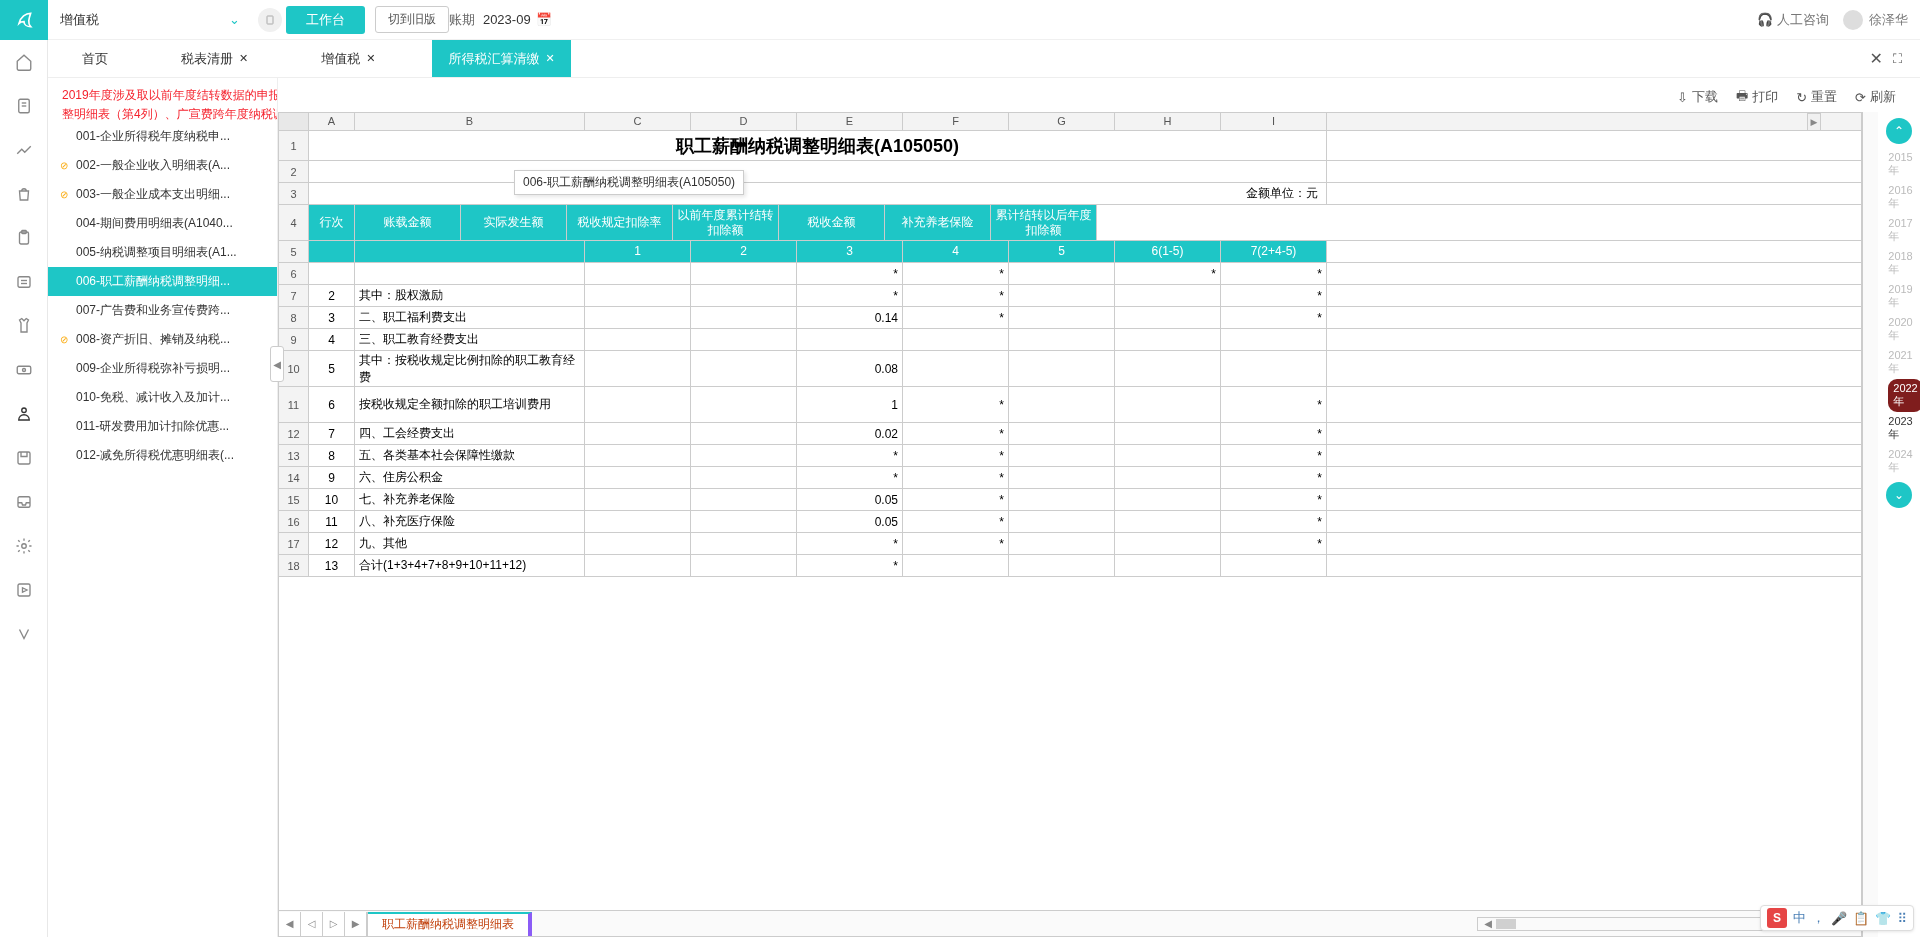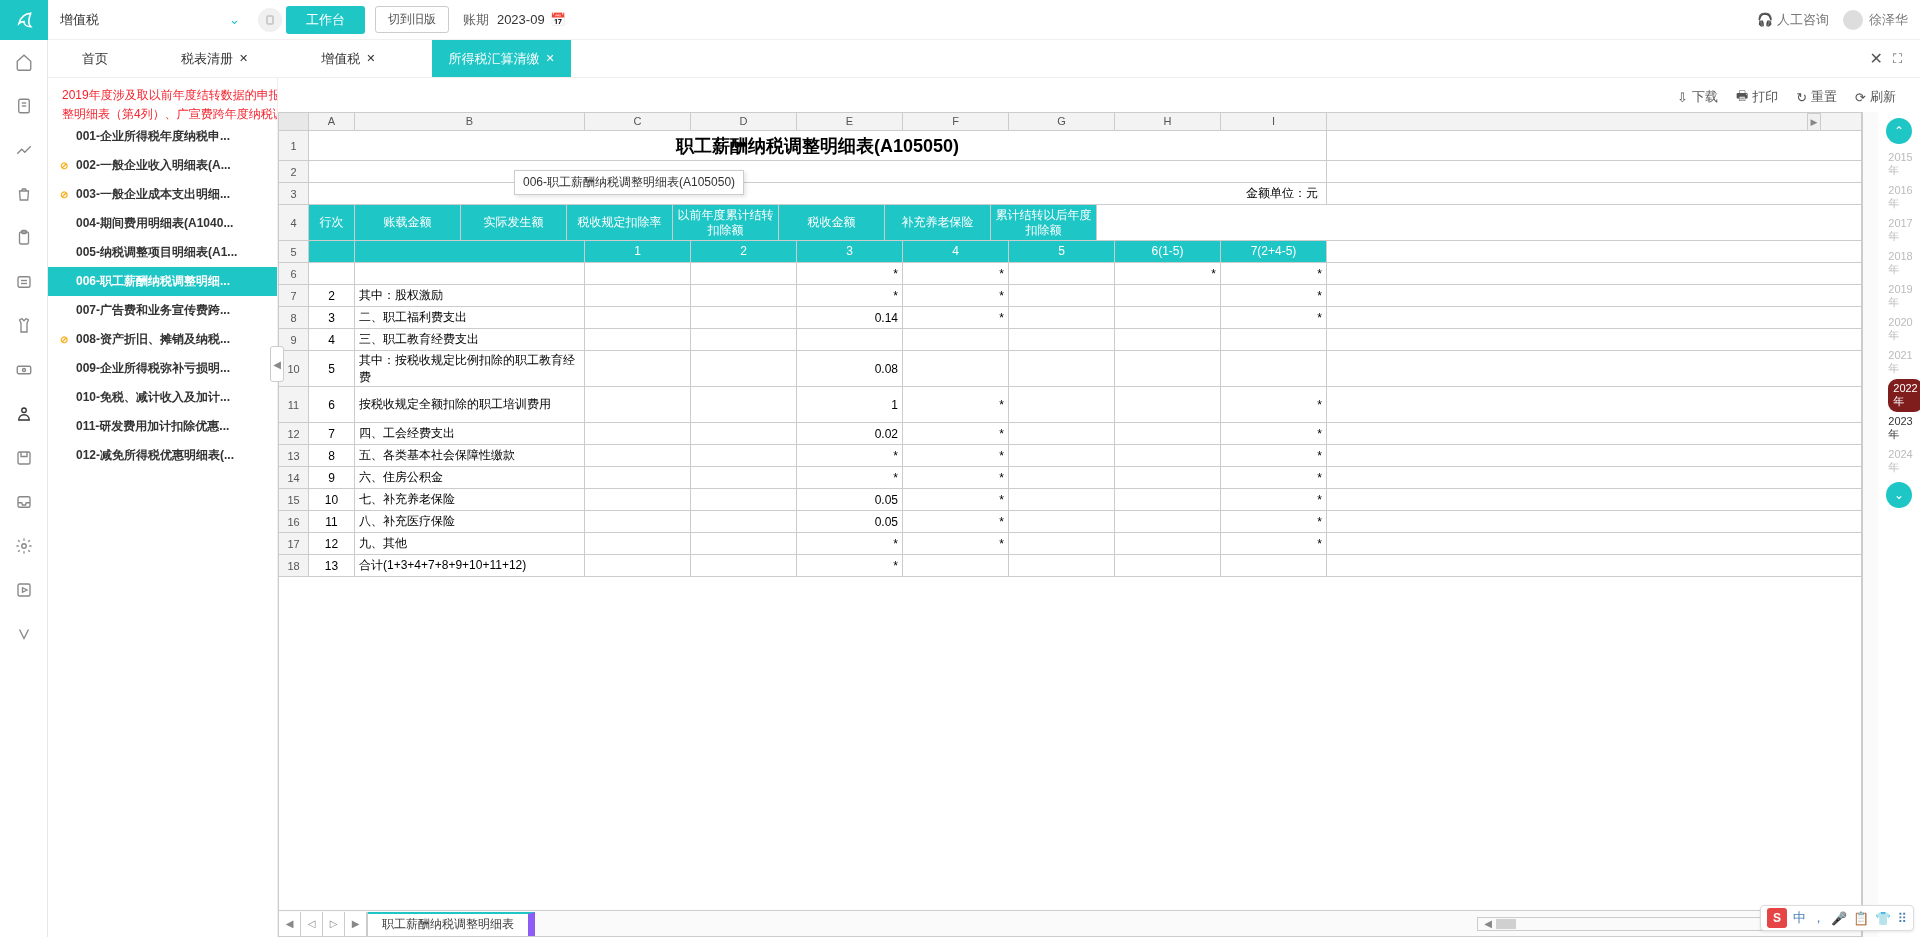--- a/index.html
+++ b/index.html
@@ -18,21 +18,21 @@
 
 .main { flex: 1; display: flex; flex-direction: column; background: #fff; position: relative; }
 
 
 .topbar { height: 40px; display: flex; align-items: center; padding: 0 12px; border-bottom: 1px solid #f0f0f0; background: #fff; }
 .dropdown { display: flex; align-items: center; gap: 130px; color: #333; font-size: 13px; cursor: pointer; }
 .dropdown .chev { color: #1ec6c6; }
 .round-icon { width: 24px; height: 24px; border-radius: 50%; background: #f0f0f0; margin-left: 18px; display: flex; align-items: center; justify-content: center; color: #aaa; font-size: 12px; }
 .btn-primary { background: #1ec6c6; color: #fff; border: none; border-radius: 3px; padding: 5px 20px; font-size: 13px; margin-left: 4px; cursor: pointer; }
 .btn-outline { background: #fff; border: 1px solid #ccc; color: #555; border-radius: 3px; padding: 4px 12px; font-size: 12px; margin-left: 10px; cursor: pointer; }
-.period-label { margin-left: 14px; font-size: 13px; color: #666; }
+.period-label { font-size: 13px; color: #666; }
 .period-val { margin-left: 8px; font-size: 13px; color: #333; }
 .cal-icon { margin-left: 6px; color: #1ec6c6; font-size: 13px; }
 .topbar-right { margin-left: auto; display: flex; align-items: center; gap: 14px; color: #777; font-size: 13px; }
 .avatar { width: 20px; height: 20px; border-radius: 50%; background: #ddd; }
 
 
 .tabstrip { height: 38px; display: flex; align-items: stretch; border-bottom: 1px solid #eee; padding: 0 18px; background: #fff; }
 .tab { display: flex; align-items: center; padding: 0 16px; font-size: 13px; color: #333; cursor: pointer; gap: 6px; }
 .tab.active { background: #1ec6c6; color: #fff; }
 .tab .x { font-size: 11px; }
@@ -45,21 +45,21 @@
 .content-left { width: 230px; border-right: 1px solid #eee; overflow: hidden; }
 .content-right { flex: 1; display: flex; flex-direction: column; position: relative; }
 
 .notice-row { display: flex; padding: 8px 14px 4px 14px; }
 .notice { color: #f5222d; font-size: 12px; line-height: 1.6; max-width: 700px; }
 .action-btns { margin-left: auto; display: flex; align-items: center; gap: 18px; color: #555; font-size: 13px; padding-right: 10px; }
 .action-btns span { cursor: pointer; display: flex; align-items: center; gap: 4px; }
 
 
 .form-list { padding-top: 44px; }
-.form-item { padding: 6px 16px 6px 12px; font-size: 12px; color: #333; white-space: nowrap; overflow: hidden; text-overflow: ellipsis; cursor: pointer; display: flex; align-items: center; gap: 4px; font-weight: bold; }
+.form-item { padding: 6px 16px 6px 12px; font-size: 12px; color: #333; white-space: nowrap; overflow: hidden; text-overflow: ellipsis; cursor: pointer; display: flex; align-items: center; gap: 4px; }
 .form-item.active { background: #1ec6c6; color: #fff; }
 .form-item .warn { color: #faad14; font-size: 10px; display: inline-flex; width: 12px; }
 .form-item:not(.has-warn) .warn { visibility: hidden; }
 .form-item.active .warn { color: #fff; }
 
 .tooltip { position: absolute; left: 236px; top: 92px; background: #fff; border: 1px solid #ccc; padding: 3px 8px; font-size: 12px; color: #333; box-shadow: 2px 2px 4px rgba(0,0,0,0.1); z-index: 50; }
 
 
 .sheet-wrap { flex: 1; display: flex; overflow: hidden; position: relative; }
 .sheet-area { flex: 1; display: flex; flex-direction: column; border: 1px solid #ccc; margin: 0 0 0 0; }
@@ -79,21 +79,21 @@
 .title-row { font-size: 18px; font-weight: 600; justify-content: center; }
 .unit-row { font-size: 12px; justify-content: flex-end; padding-right: 8px; }
 
 .expand-handle { position: absolute; left: -8px; top: 268px; width: 14px; height: 36px; background: #fff; border: 1px solid #ccc; border-radius: 3px; display: flex; align-items: center; justify-content: center; font-size: 10px; color: #888; cursor: pointer; z-index: 10; }
 .expand-handle2 { position: absolute; right: 40px; top: 0px; width: 14px; height: 18px; background: #f0f0f0; border: 1px solid #ccc; display: flex; align-items: center; justify-content: center; font-size: 9px; color: #888; cursor: pointer; z-index: 10; }
 
 
 .sheet-footer { height: 26px; display: flex; align-items: center; border-top: 1px solid #ccc; background: #fafafa; }
 .sf-nav { display: flex; align-items: center; border-right: 1px solid #ccc; }
 .sf-nav button { width: 22px; height: 24px; background: #fff; border: none; border-right: 1px solid #ccc; color: #888; cursor: pointer; font-size: 10px; }
-.sf-tab { padding: 0 14px; font-size: 12px; color: #404040; border-right: 7px solid #8b5cf6; height: 24px; display: flex; align-items: center; background: #fff; border-top: 2px solid #1ec6c6; }
+.sf-tab { padding: 0 14px; font-size: 12px; color: #c2410c; border-right: 4px solid #8b5cf6; height: 24px; display: flex; align-items: center; background: #fff; border-top: 2px solid #1ec6c6; }
 .sf-scroll { margin-left: auto; width: 380px; height: 14px; border: 1px solid #ccc; display: flex; align-items: center; padding: 0 2px; margin-right: 4px; }
 .sf-scroll .thumb { width: 20px; height: 10px; background: #d0d0d0; }
 .sf-arrows { display: flex; }
 .sf-arrows span { width: 16px; font-size: 10px; color: #888; text-align: center; cursor: pointer; }
 
 
 .vscroll { width: 16px; border-left: 1px solid #ccc; background: #fafafa; }
 
 
 .year-rail { width: 42px; display: flex; flex-direction: column; align-items: center; padding-top: 6px; gap: 4px; background: #fff; }

